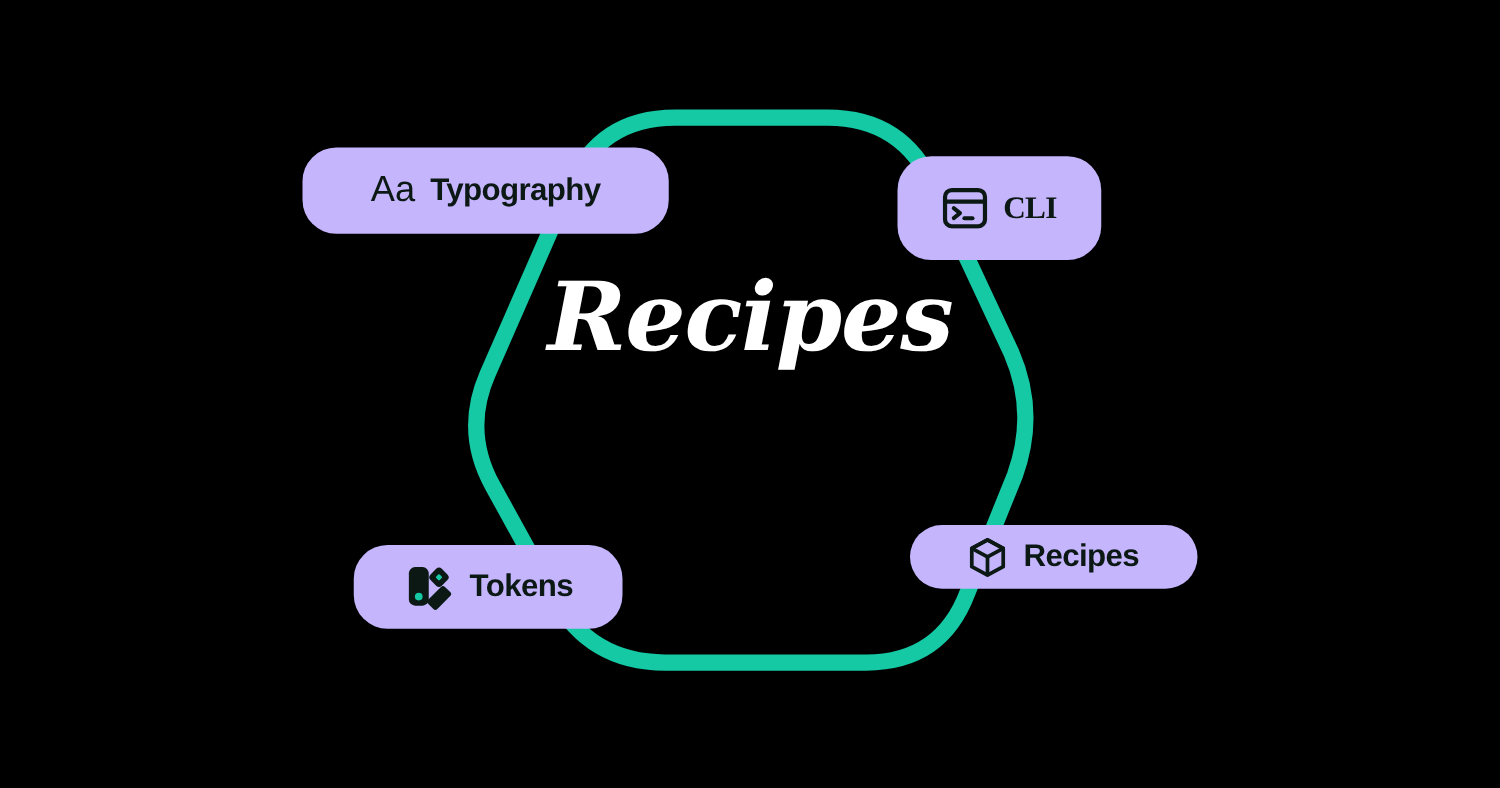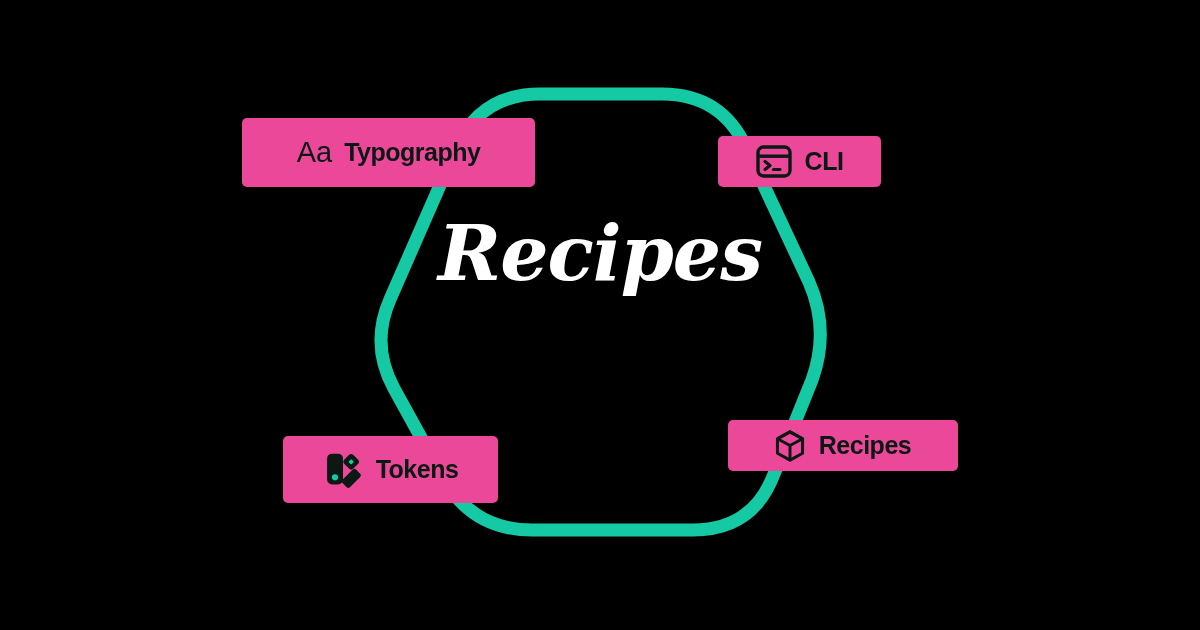--- a/index.html
+++ b/index.html
@@ -6,35 +6,35 @@
   .stage {
     position:relative; width:1200px; height:630px; overflow:hidden;
     background:#000000;
     font-family:"Liberation Sans", sans-serif;
   }
   .hex-svg { position:absolute; left:0; top:0; z-index:0; }
 
   
   .badge {
     position:absolute; z-index:2;
-    background:#ec4899; border-radius:5px;
+    background:#c4b5fd; border-radius:27px;
     display:flex; align-items:center; justify-content:center;
     color:#0B1814;
   }
   .badge .label {
     font-size:25px; font-weight:700; letter-spacing:-0.5px; line-height:1;
     white-space:nowrap;
   }
   .badge .prefix {
     font-size:29px; font-weight:500; letter-spacing:0; line-height:1;
   }
   .badge svg { display:block; flex:0 0 auto; }
 
   .badge-typography { left:242px; top:118px; width:293px; height:69px; gap:12px; }
-  .badge-cli        { left:718px; top:136px; width:163px; height:51px; gap:13px; }
+  .badge-cli        { left:718px; top:125px; width:163px; height:83px; gap:13px;font-family:Liberation Serif, serif; }
   .badge-tokens     { left:283px; top:436px; width:215px; height:67px; gap:13px; }
   .badge-recipes    { left:728px; top:420px; width:230px; height:51px; gap:14px; }
 
   
   .title {
     position:absolute; left:0; top:216px; width:1200px; z-index:1;
     text-align:center; color:#FFFFFF;
     font-family:"DejaVu Serif", serif; font-style:italic; font-weight:700;
     font-size:76px; line-height:1; letter-spacing:-1px;
   }

